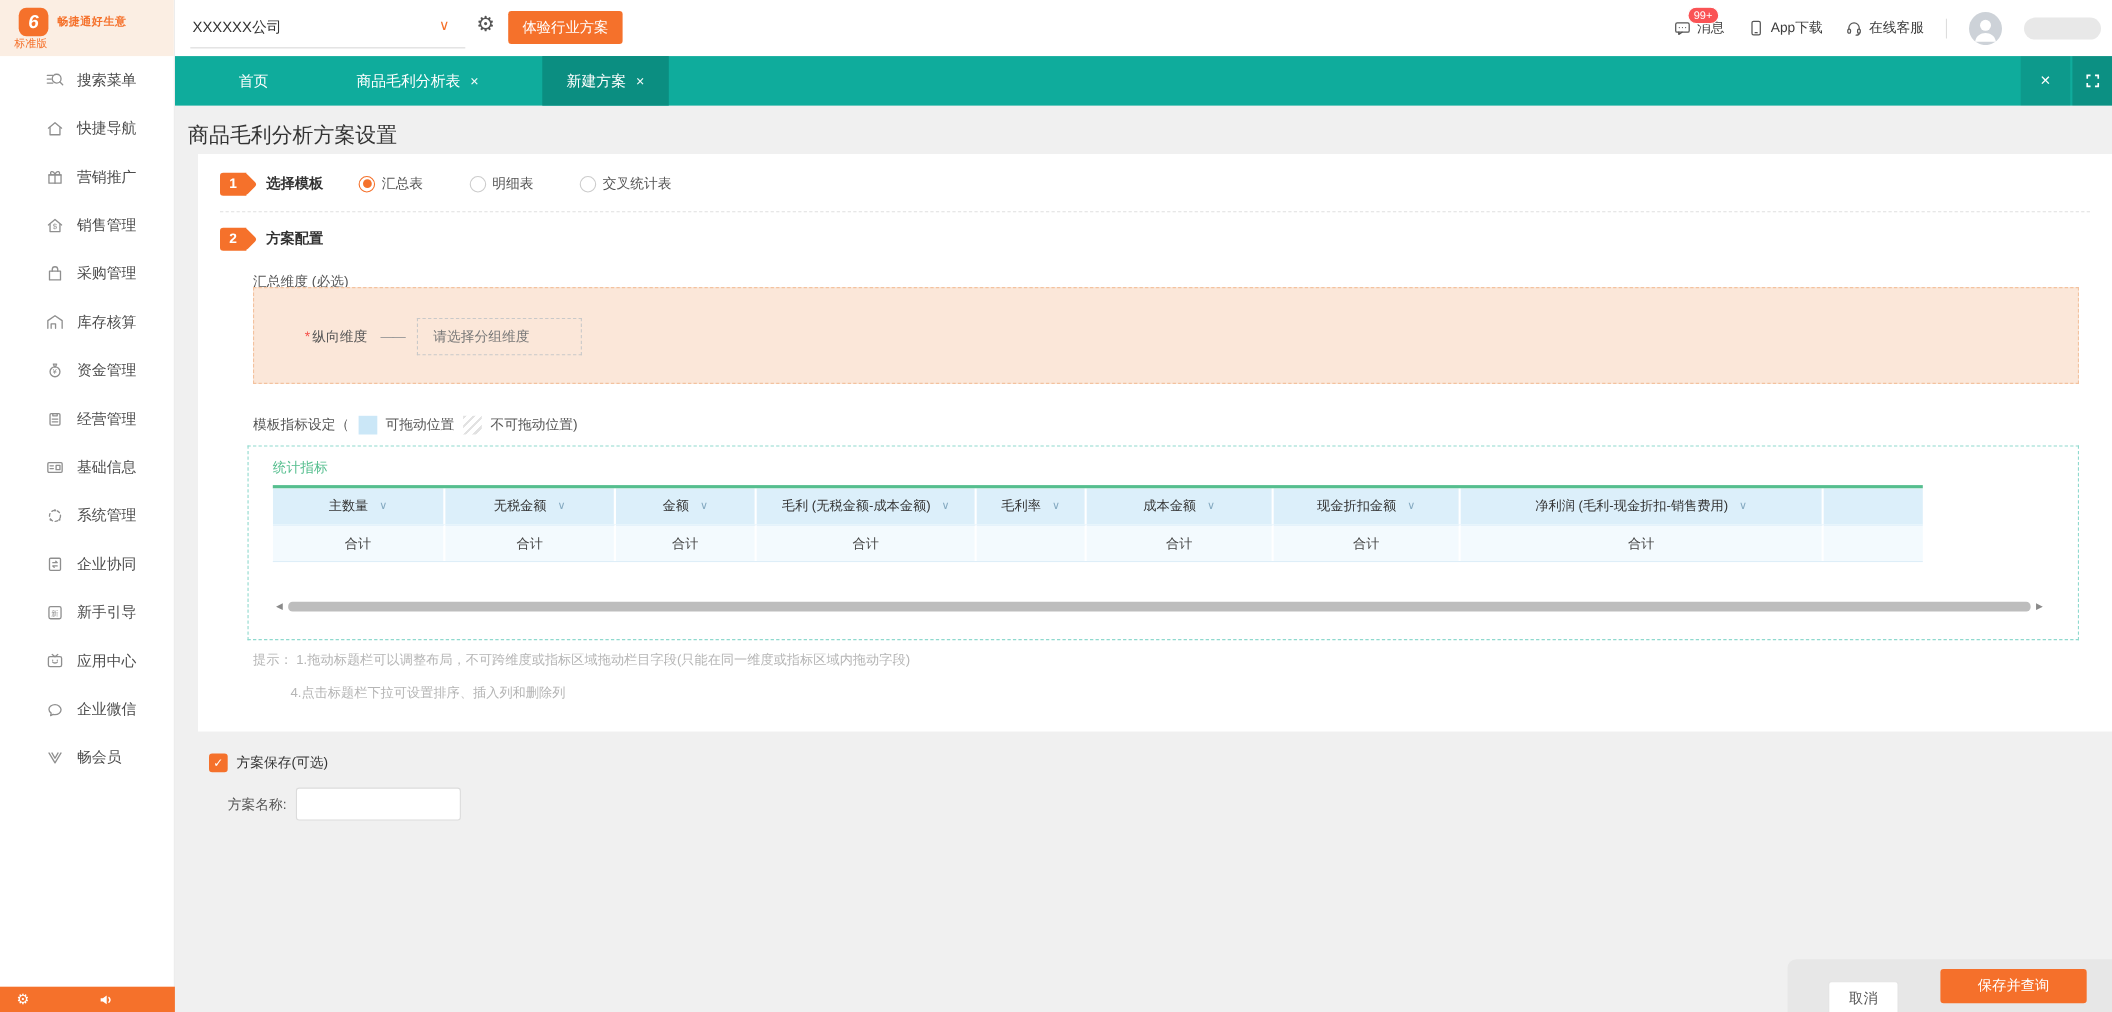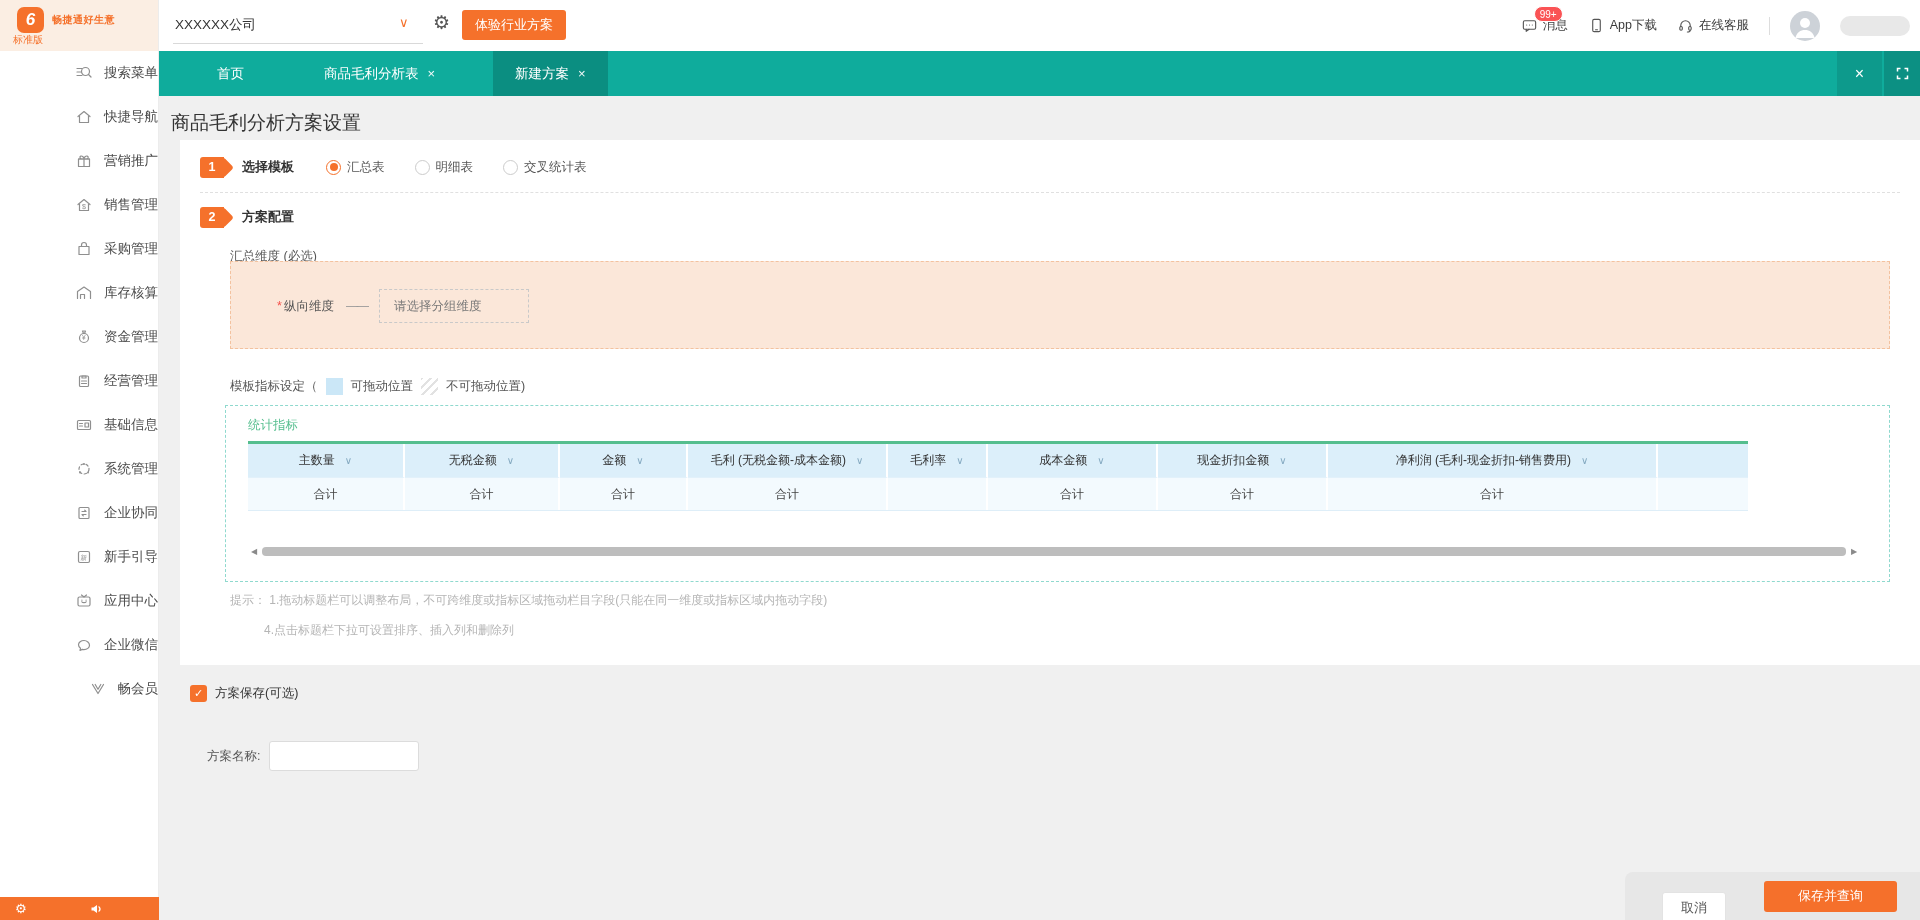--- a/index.html
+++ b/index.html
@@ -7,21 +7,21 @@
     font-family:"Liberation Sans","DejaVu Sans",sans-serif; background:#F0F0F0; }
   .app { position:absolute; inset:0; width:1920px; height:920px; }
 
   
   .sidebar { position:absolute; left:0; top:0; width:159px; height:920px; background:#fff; border-right:1px solid #ececec; z-index:5; }
   .logo { height:51px; background:#FBEEE3; position:relative; }
   .logo-mark { position:absolute; left:17px; top:7px; width:27px; height:26px; background:#F5712B; border-radius:7px;
     color:#fff; font-weight:bold; font-style:italic; font-size:17px; display:flex; align-items:center; justify-content:center; }
   .logo-title { position:absolute; left:52px; top:13px; color:#F5712B; font-size:10px; font-weight:bold; letter-spacing:.5px; white-space:nowrap; }
   .logo-edition { position:absolute; left:13px; top:33px; color:#F5712B; font-size:10px; }
-  .menu-item { height:44px; display:flex; align-items:center; padding-left:41px; gap:11px; font-size:13.5px; color:#4c4c4c; cursor:pointer;justify-content:flex-end; }
+  .menu-item { height:44px; display:flex; align-items:center; padding-left:41px; gap:11px; font-size:13.5px; color:#4c4c4c; cursor:pointer; }
   .menu-item svg { width:18px; height:18px; stroke:#8f8f8f; fill:none; stroke-width:1.2; stroke-linecap:round; stroke-linejoin:round; flex:0 0 auto; }
   .sidebar-footer { position:absolute; bottom:0; left:0; width:159px; height:23px; background:#F5712B; display:flex; align-items:center; padding:0 15px; }
   .sf-gear { color:#fff; font-size:13px; line-height:1; cursor:pointer; }
   .sf-speaker { margin-left:63px; cursor:pointer; }
   .sf-speaker svg { width:14px; height:14px; display:block; }
 
   
   .header { position:absolute; left:159px; top:0; width:1761px; height:51px; background:#fff; }
   .company { position:absolute; left:16px; top:16px; font-size:13.5px; color:#333; cursor:pointer; }
   .company-underline { position:absolute; left:14px; top:43px; width:250px; border-top:1px solid #d9d9d9; }
@@ -55,21 +55,21 @@
   .panel { position:absolute; left:21px; top:44px; width:1740px; height:525px; background:#fff; }
 
   .step-row { position:absolute; left:20px; display:flex; align-items:center; height:22px; }
   .step1 { top:16px; } .step2 { top:66px; }
   .step-badge { position:relative; width:24px; height:21px; background:#F5712B; border-radius:3px 0 0 3px;
     color:#fff; font-size:12.5px; font-weight:bold; display:flex; align-items:center; justify-content:center; }
   .step-badge::after { content:""; position:absolute; right:-7px; top:3.2px; width:14.6px; height:14.6px;
     background:#F5712B; transform:rotate(45deg); border-radius:3px; z-index:0; }
   .step-badge span { position:relative; z-index:1; }
   .step-title { margin-left:18px; font-size:13px; font-weight:bold; color:#333; }
-  .radio-group { display:flex; align-items:center; gap:30px; margin-left:32px; }
+  .radio-group { display:flex; align-items:center; gap:42px; margin-left:32px; }
   .radio { display:flex; align-items:center; gap:6px; font-size:12.5px; color:#555; cursor:pointer; }
   .radio-circle { position:relative; width:15px; height:15px; border:1px solid #ccc; border-radius:50%; background:#fff; }
   .radio.checked .radio-circle { border-color:#F5712B; }
   .radio.checked .radio-circle::after { content:""; position:absolute; inset:2.5px; border-radius:50%; background:#F5712B; }
 
   .divider1 { position:absolute; left:20px; top:52px; width:1700px; border-top:1px dashed #e0e0e0; }
 
   .dim-label { position:absolute; left:50px; top:108px; font-size:12.5px; color:#555; }
   .orange-panel { position:absolute; left:50px; top:121px; width:1660px; height:88px; background:#FBE7D9; border:1px dashed #F3C29F; }
   .vdim-row { position:absolute; left:46px; top:27px; display:flex; align-items:center; font-size:12.5px; color:#555; }
@@ -96,21 +96,21 @@
   .hs-arrow { font-size:8px; color:#8a8a8a; width:12px; text-align:center; cursor:pointer; }
   .hs-thumb { height:9px; background:#BDBDBD; border-radius:4px; flex:1; margin:0 2px; cursor:pointer; }
 
   .hint1 { position:absolute; left:50px; top:452px; font-size:12px; color:#B5B5B5; }
   .hint2 { position:absolute; left:84px; top:482px; font-size:12px; color:#B5B5B5; }
 
   .save-row { position:absolute; left:31px; top:589px; display:flex; align-items:center; gap:8px; }
   .checkbox { width:17px; height:17px; background:#F5712B; border-radius:3px; color:#fff; font-size:11px;
     display:flex; align-items:center; justify-content:center; font-weight:bold; cursor:pointer; }
   .save-label { font-size:12.5px; color:#333; }
-  .name-row { position:absolute; left:48px; top:620px; display:flex; align-items:center; gap:9px; font-size:12.5px; color:#555;margin-top:25px; }
+  .name-row { position:absolute; left:48px; top:620px; display:flex; align-items:center; gap:9px; font-size:12.5px; color:#555; }
   .name-input { width:150px; height:30px; border:1px solid #dcdcdc; border-radius:3px; background:#fff; padding:0 8px; font-size:12.5px; }
 
   .action-bar { position:absolute; left:1466px; top:776px; width:295px; height:48px; background:#E7E7E7;
     border-radius:8px 0 0 0; display:flex; align-items:center; }
   .btn-cancel { margin-left:37px; width:64px; height:31px; background:#fff; border:1px solid #e3e3e3; border-radius:3px;
     color:#555; font-size:13px; cursor:pointer;margin-top:23px; }
   .btn-save { margin-left:38px; width:133px; height:31px; background:#F5702B; border:none; border-radius:3px;
     color:#fff; font-size:13px; cursor:pointer; }
 </style>
 </head>

